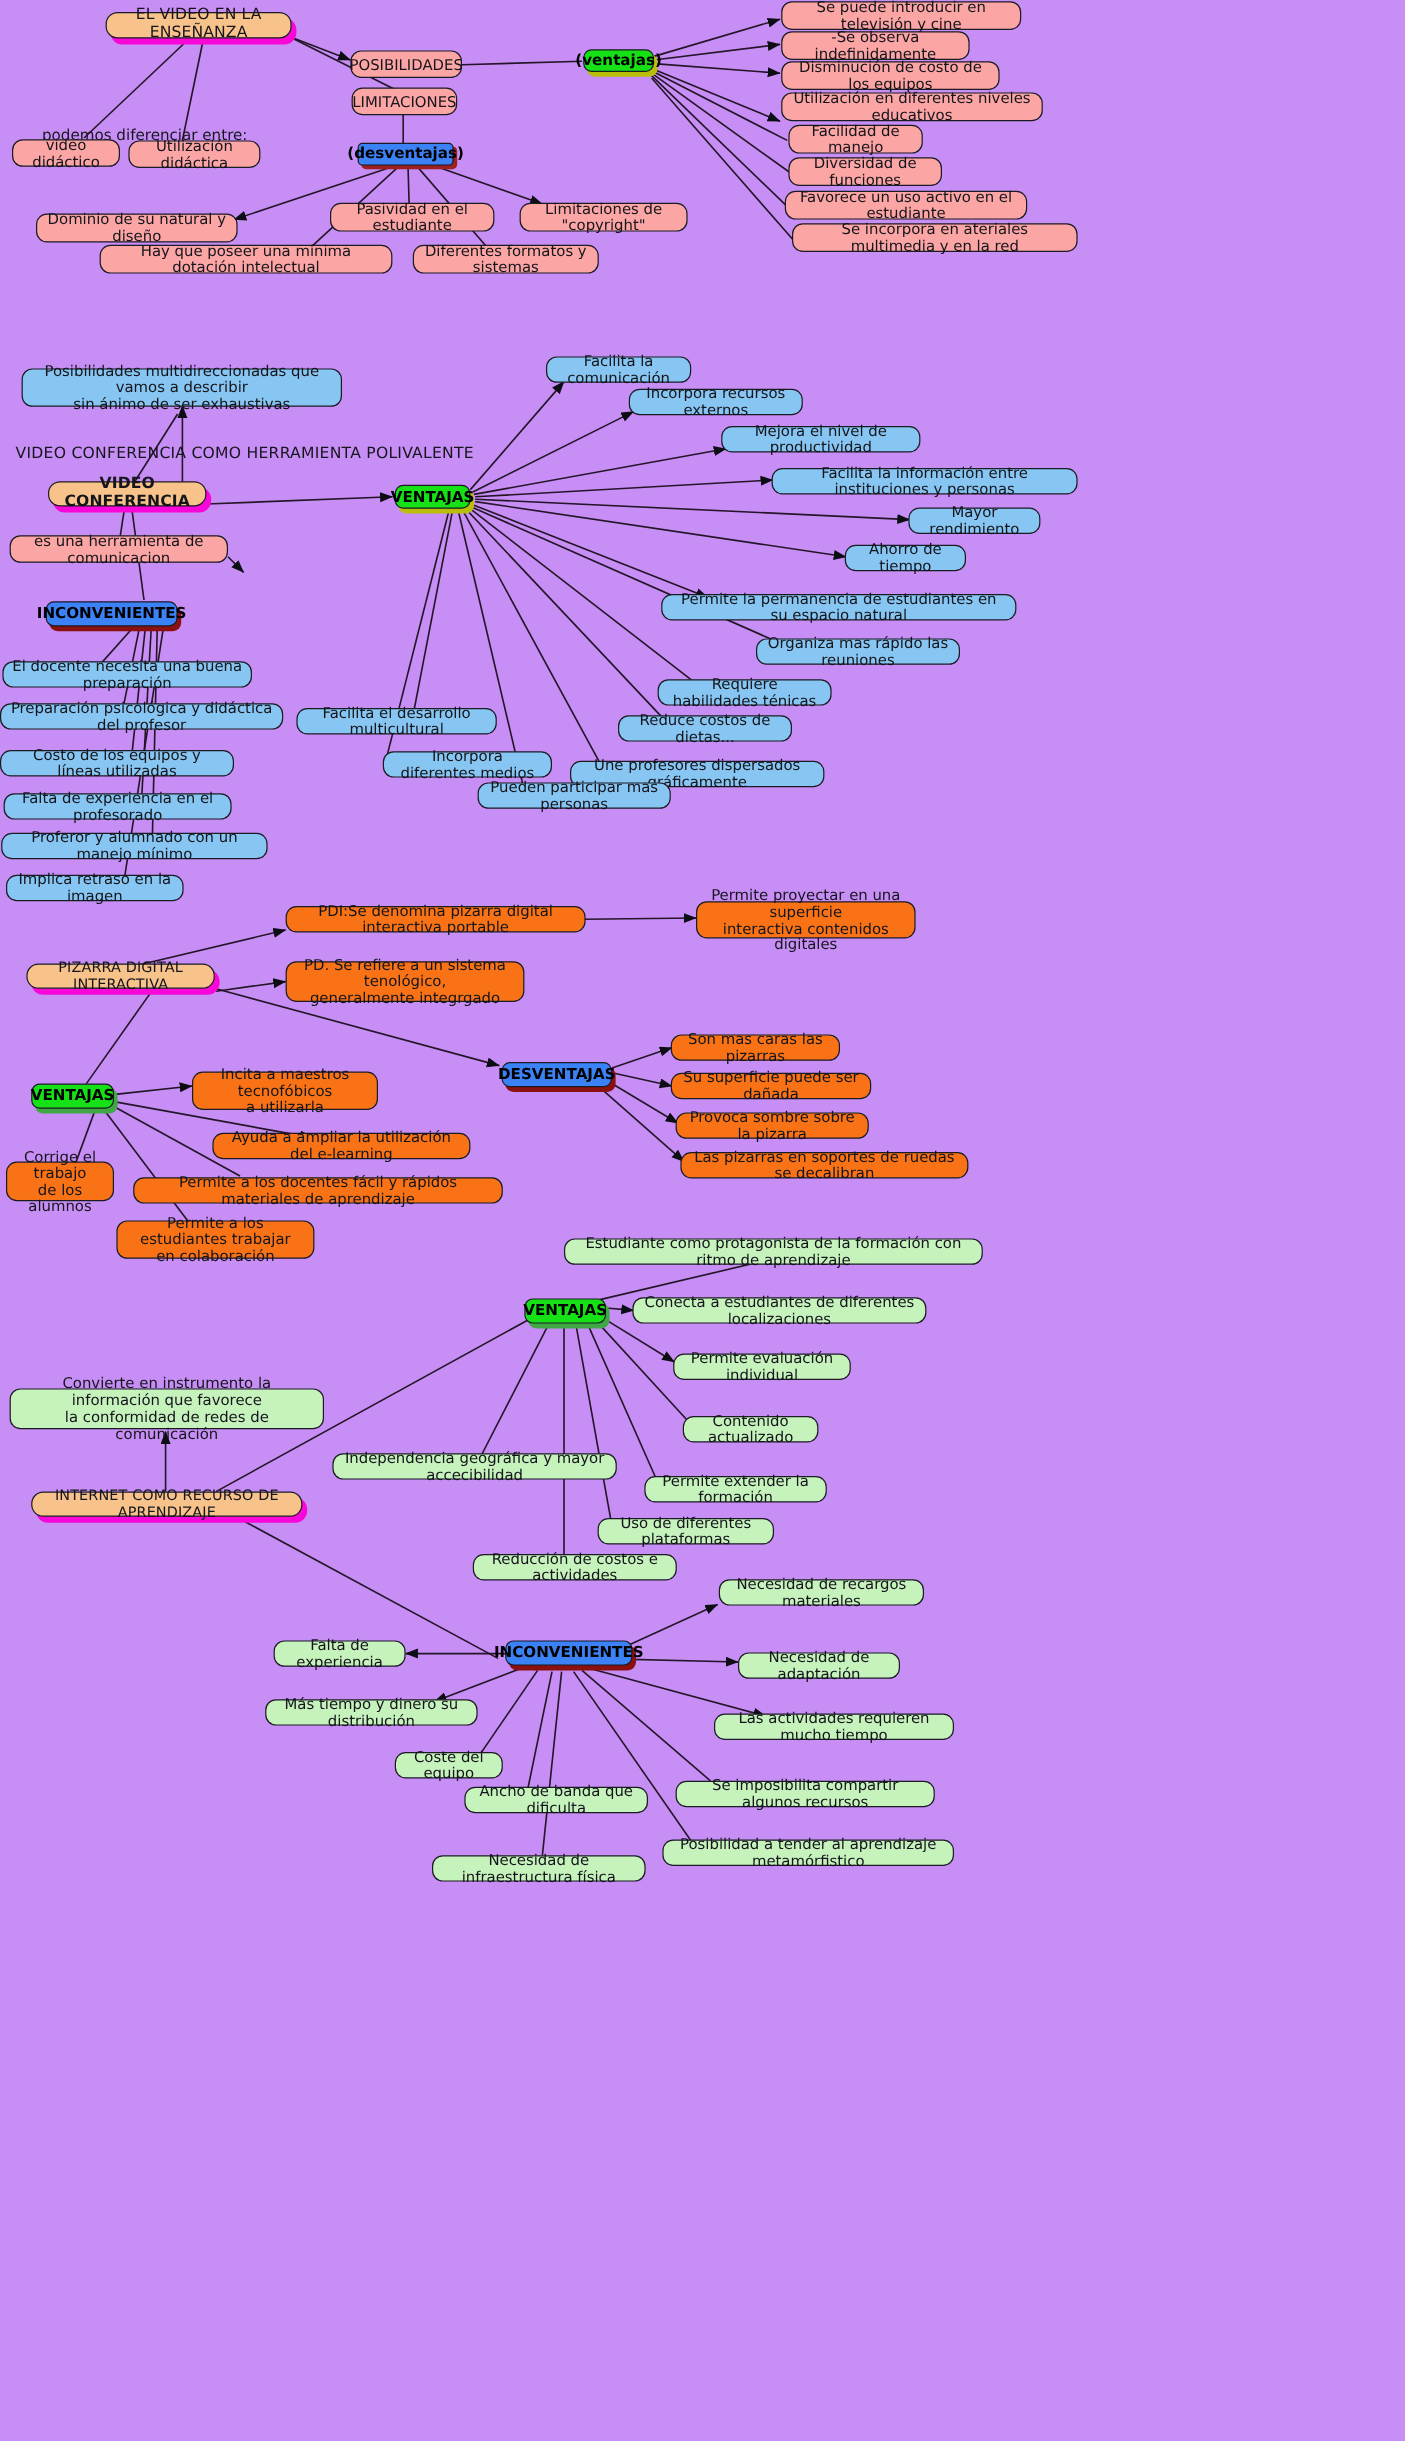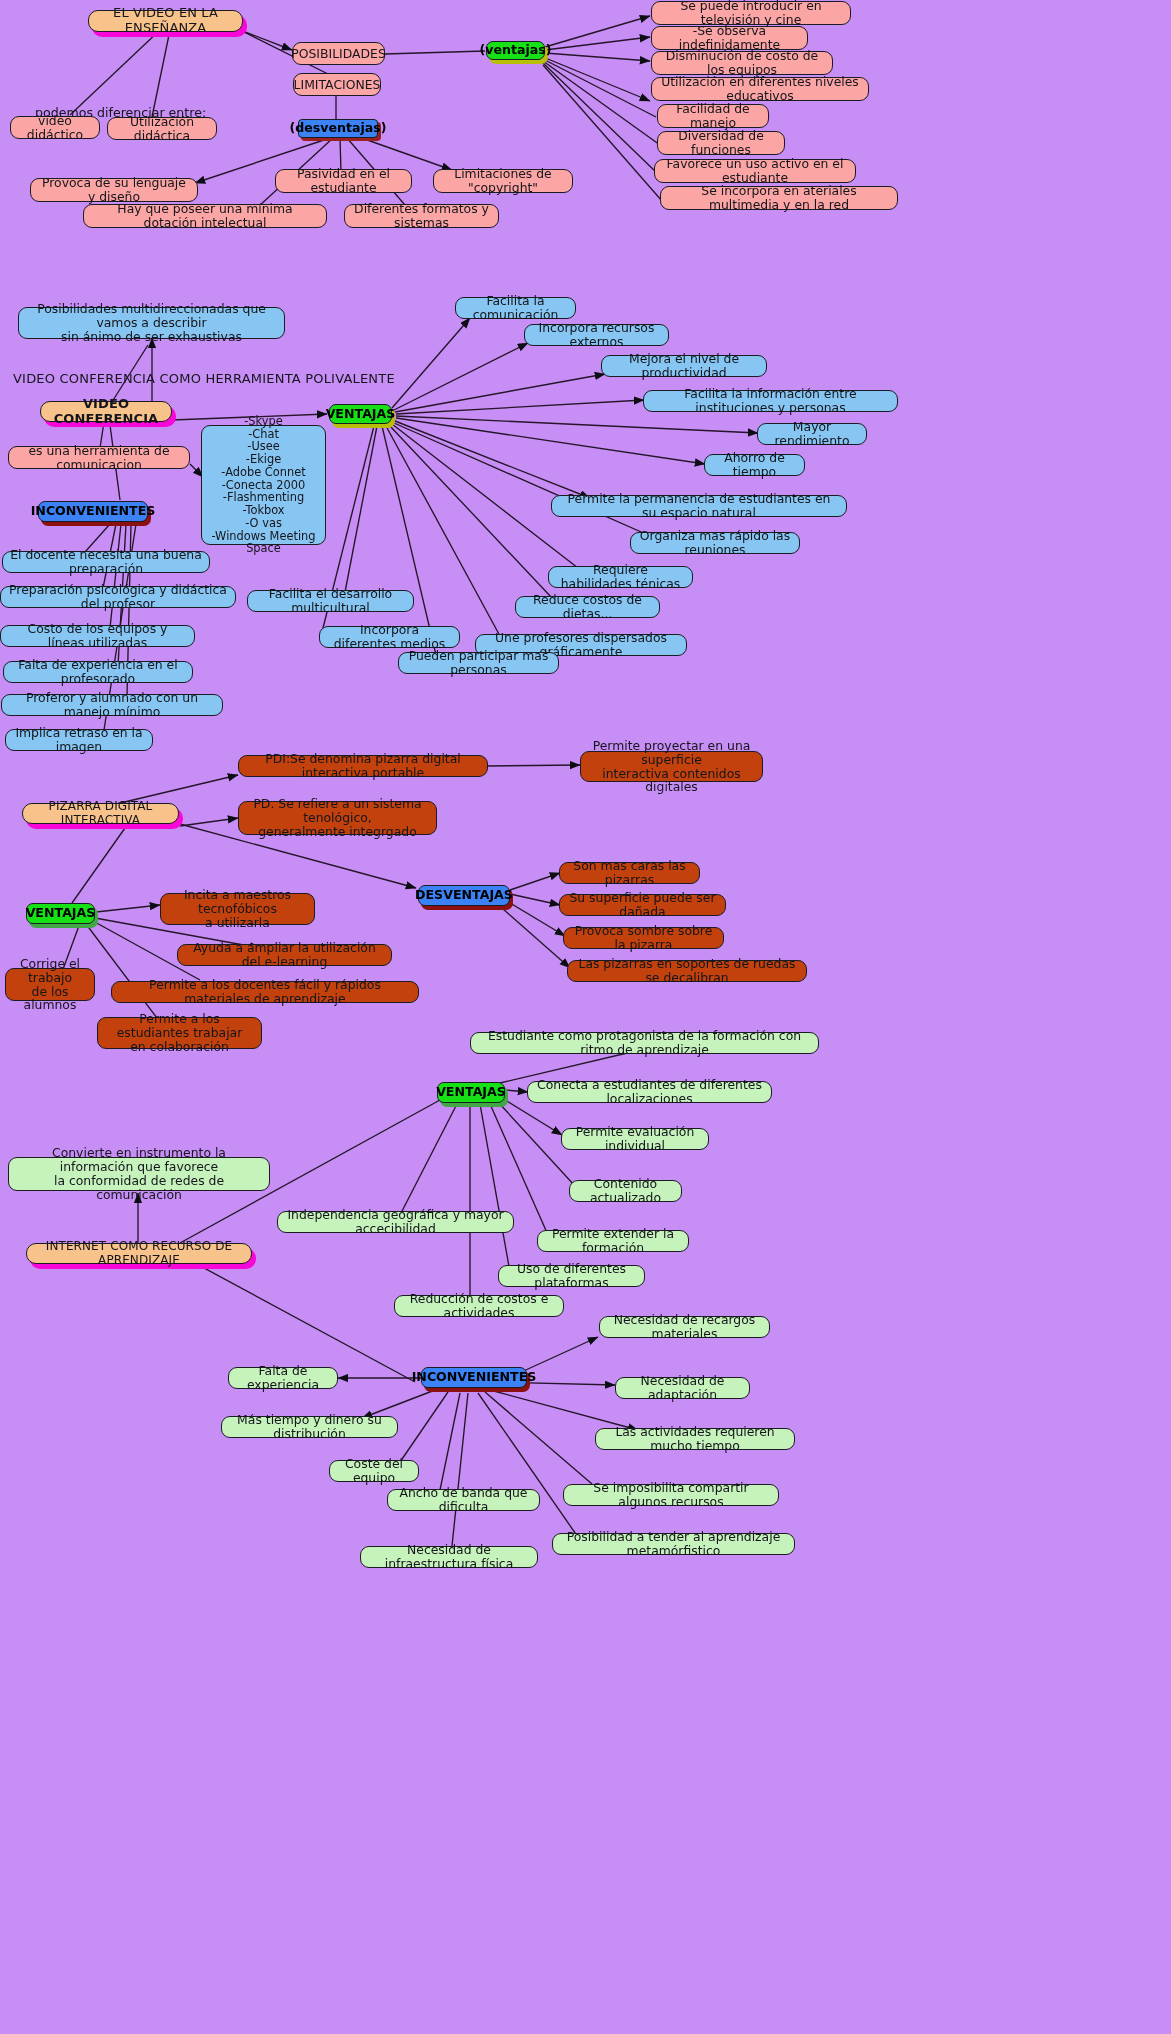--- a/index.html
+++ b/index.html
@@ -21,21 +21,21 @@
     line-height:1.12;
     color:#15151c;
     padding:2px 7px;
     white-space:pre-line;
   }
   
   .n-white{background:#fca5a5;font-size:12.4px;}
   
   .n-blue{background:#87c6f2;font-size:12.4px;}
   
-  .n-yellow{background:#c2410c;font-size:12.4px;}
+  .n-yellow{background:#f97316;font-size:12.4px;}
   
   .n-green{background:#c6f2bc;font-size:12.4px;}
   
   .n-title{
     background:#f8c38a;font-size:13px;font-weight:400;
     border-radius:10px;
     box-shadow:4px 5px 0 0 #f907d8;
     letter-spacing:.1px;
   }
   .n-title.bold{font-weight:bold;}
@@ -181,45 +181,35 @@
 
   <div class="node n-white" style="left:651px;top:1px;width:200px;height:24px;">Se puede introducir en televisión y cine</div>
   <div class="node n-white" style="left:651px;top:26px;width:157px;height:24px;">-Se observa indefinidamente</div>
   <div class="node n-white" style="left:651px;top:51px;width:182px;height:24px;">Disminución de costo de los equipos</div>
   <div class="node n-white" style="left:651px;top:77px;width:218px;height:24px;">Utilización en diferentes niveles educativos</div>
   <div class="node n-white" style="left:657px;top:104px;width:112px;height:24px;">Facilidad de manejo</div>
   <div class="node n-white" style="left:657px;top:131px;width:128px;height:24px;">Diversidad de funciones</div>
   <div class="node n-white" style="left:654px;top:159px;width:202px;height:24px;">Favorece un uso activo en el estudiante</div>
   <div class="node n-white" style="left:660px;top:186px;width:238px;height:24px;">Se incorpora en ateriales multimedia y en la red</div>
 
-  <div class="node n-white" style="left:30px;top:178px;width:168px;height:24px;">Provoca de su lenguaje y diseño</div>
+  <div class="node n-white" style="left:30px;top:178px;width:168px;height:24px;">Dominio de su natural y diseño</div>
   <div class="node n-white" style="left:83px;top:204px;width:244px;height:24px;">Hay que poseer una mínima dotación intelectual</div>
   <div class="node n-white" style="left:275px;top:169px;width:137px;height:24px;">Pasividad en el estudiante</div>
   <div class="node n-white" style="left:344px;top:204px;width:155px;height:24px;">Diferentes formatos y sistemas</div>
   <div class="node n-white" style="left:433px;top:169px;width:140px;height:24px;">Limitaciones de "copyright"</div>
 
   <div class="label caps" style="left:13px;top:371px;">VIDEO CONFERENCIA COMO HERRAMIENTA POLIVALENTE</div>
 
   <div class="node n-blue" style="left:18px;top:307px;width:267px;height:32px;">Posibilidades multidireccionadas que vamos a describir
 sin ánimo de ser exhaustivas</div>
 
   <div class="node n-title bold" style="left:40px;top:401px;width:132px;height:21px;">VIDEO CONFERENCIA</div>
 
   <div class="node n-white" style="left:8px;top:446px;width:182px;height:23px;">es una herramienta de comunicacion</div>
 
-  <div class="node n-blue" style="left:201px;top:425px;width:125px;height:120px;font-size:11.4px;">-Skype
--Chat
--Usee
--Ekige
--Adobe Connet
--Conecta 2000
--Flashmenting
--Tokbox
--O vas
--Windows Meeting Space</div>
 
   <div class="node n-ventajas" style="left:329px;top:404px;width:63px;height:20px;">VENTAJAS</div>
 
   <div class="node n-red" style="left:38px;top:501px;width:110px;height:21px;">INCONVENIENTES</div>
 
   <div class="node n-blue" style="left:455px;top:297px;width:121px;height:22px;">Facilita la comunicación</div>
   <div class="node n-blue" style="left:524px;top:324px;width:145px;height:22px;">Incorpora recursos externos</div>
   <div class="node n-blue" style="left:601px;top:355px;width:166px;height:22px;">Mejora el nivel de productividad</div>
   <div class="node n-blue" style="left:643px;top:390px;width:255px;height:22px;">Facilita la información entre instituciones y personas</div>
   <div class="node n-blue" style="left:757px;top:423px;width:110px;height:22px;">Mayor rendimiento</div>

